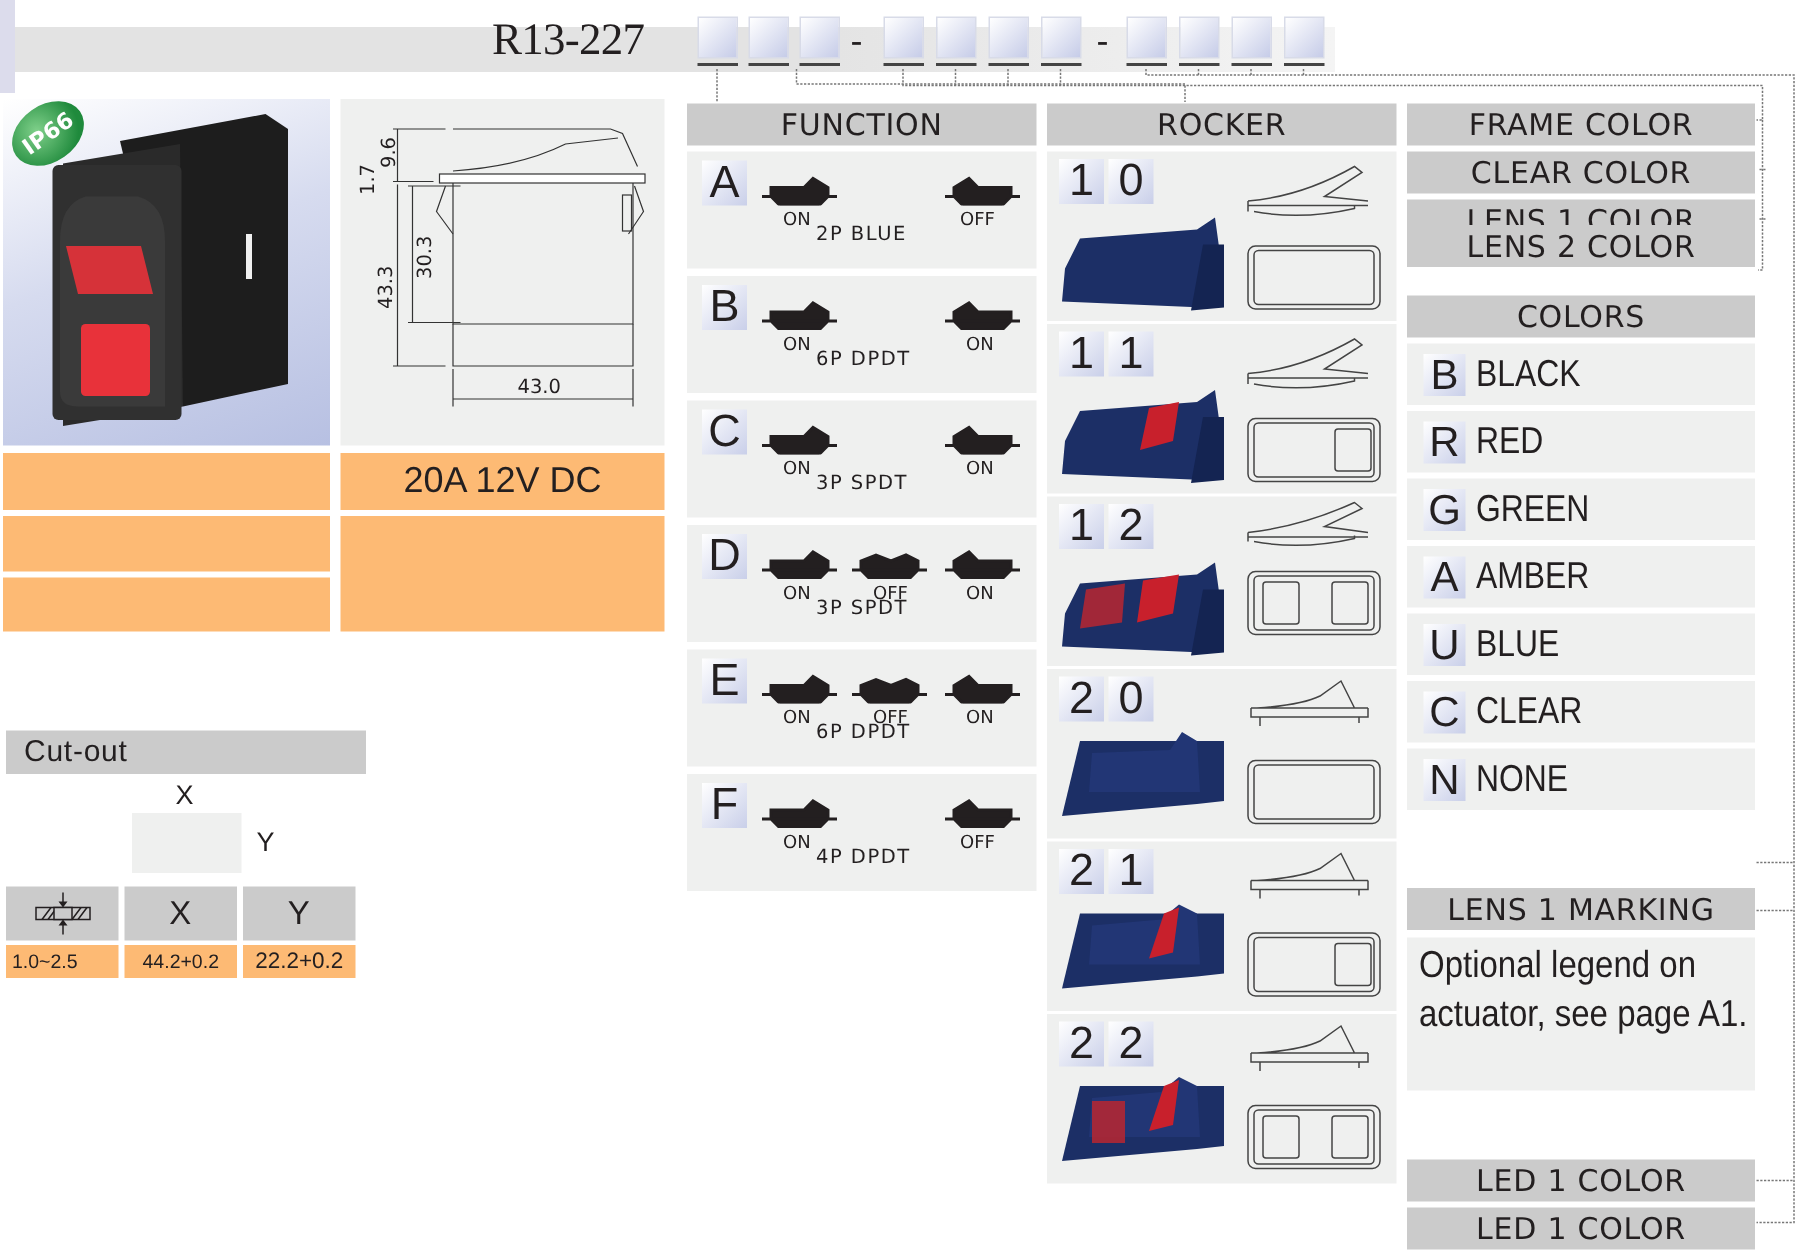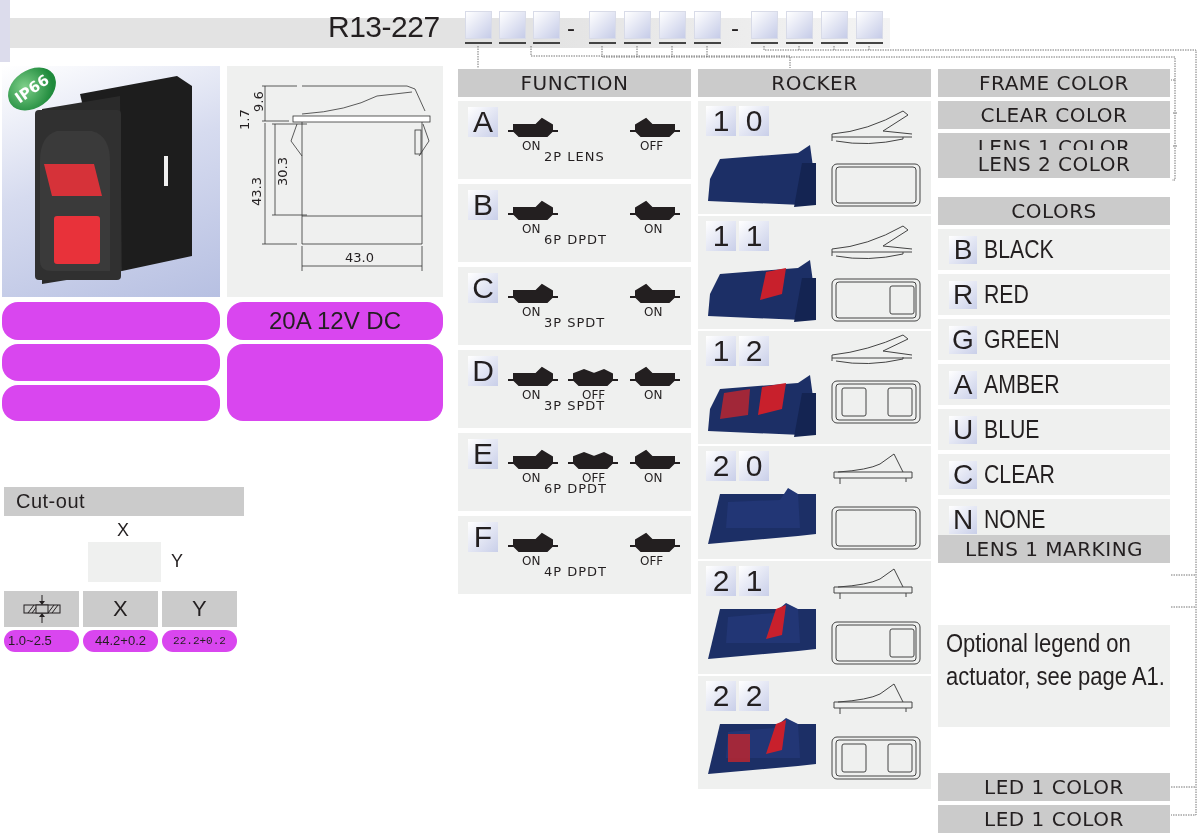--- a/index.html
+++ b/index.html
@@ -1,27 +1,27 @@
 <!DOCTYPE html>
 <html><head>
 <meta charset="utf-8">
 <style>
   * { box-sizing: border-box; margin: 0; padding: 0; }
   body { width: 1200px; height: 837px; background: #ffffff; position: relative; overflow: hidden; font-family: "DejaVu Sans", sans-serif; color: #231f20; }
   .abs { position: absolute; }
   .leftbar { left: 0; top: 0; width: 10px; height: 62px; background: #dcdcec; }
   .topband { left: 10px; top: 18px; width: 880px; height: 30px; background: linear-gradient(90deg,#e3e3e3 0%, #e3e3e3 60%, #f4f4f4 100%); }
-  .model { left: 328px; top: 10px; font-size: 30px; font-family: Liberation Sans, sans-serif; letter-spacing: -0.5px; }
+  .model { left: 328px; top: 10px; font-size: 30px; font-family: Liberation Serif, serif; letter-spacing: -0.5px; }
   .slot { width: 27px; height: 28px; top: 11px; background: linear-gradient(135deg,#ffffff 0%, #c6cce8 100%); border: 1px solid #d8dbe8; }
   .slot::after { content: ""; position: absolute; left: -1px; right: -1px; bottom: -6px; height: 2px; background: #444; }
   .dash { top: 14px; font-size: 24px; font-family: "Liberation Sans", sans-serif; }
 
   .photo { left: 2px; top: 66px; width: 218px; height: 231px; background: linear-gradient(160deg,#ffffff 0%, #d6dbef 45%, #b7c0e2 100%); }
   .drawing { left: 227px; top: 66px; width: 216px; height: 231px; background: #eff0ef; }
-  .cell { background: #d946ef; border-radius: 16px; }
+  .cell { background: #fdba74; }
   .spec-text { font-size: 24px; font-family: "Liberation Sans", sans-serif; text-align: center; line-height: 38px; }
 
   .hdr { background: #cbcbcb; font-family: "DejaVu Sans", sans-serif; font-size: 20px; text-align: center; color: #231f20; letter-spacing: 0.5px; }
   .fn-box { left: 458px; width: 233px; height: 78px; background: #eff0ef; }
   .letter { width: 30px; height: 30px; background: linear-gradient(135deg,#ffffff 0%, #c9cfe9 100%); font-family: "Liberation Sans", sans-serif; font-size: 30px; line-height: 30px; text-align: center; }
   .fn-cap { font-size: 13px; font-family: "DejaVu Sans", sans-serif; letter-spacing: 1px; }
   .fn-lbl { font-size: 12px; font-family: "DejaVu Sans", sans-serif; }
 
   .rk-box { left: 698px; width: 233px; height: 113px; background: #eff0ef; }
   .digit { width: 30px; height: 30px; background: linear-gradient(135deg,#ffffff 0%, #c9cfe9 100%); font-family: "Liberation Sans", sans-serif; font-size: 30px; line-height: 30px; text-align: center; }
@@ -138,33 +138,33 @@
       <rect x="32" y="14" width="12" height="8" fill="#cbcbcb"></rect>
       <path d="M38 4 V12 M38 24 V32"></path>
     </g>
     <path d="M35 10 L38 14 L41 10 Z M35 26 L38 22 L41 26 Z" fill="#231f20"></path>
   </svg>
 </div>
 <div class="abs hdr" style="left:83px;top:591px;width:75px;height:36px;line-height:36px;font-family:'Liberation Sans',sans-serif;font-size:22px">X</div>
 <div class="abs hdr" style="left:162px;top:591px;width:75px;height:36px;line-height:36px;font-family:'Liberation Sans',sans-serif;font-size:22px">Y</div>
 <div class="abs cell" style="left:4px;top:630px;width:75px;height:22px;line-height:22px;font-size:13px;font-family:'Liberation Sans',sans-serif;padding-left:4px">1.0~2.5</div>
 <div class="abs cell" style="left:83px;top:630px;width:75px;height:22px;line-height:22px;font-size:13px;font-family:'Liberation Sans',sans-serif;text-align:center">44.2+0.2</div>
-<div class="abs cell" style="left:162px;top:630px;width:75px;height:22px;line-height:22px;font-size:11px;font-family:Liberation Mono, monospace;text-align:center">22.2+0.2</div>
+<div class="abs cell" style="left:162px;top:630px;width:75px;height:22px;line-height:22px;font-size:15px;font-family:Liberation Sans, sans-serif;text-align:center">22.2+0.2</div>
 
 <div class="abs hdr" style="left:458px;top:69px;width:233px;height:28px;line-height:28px">FUNCTION</div>
 
 <div class="abs fn-box" style="top:101px">
   <div class="abs letter" style="left:10px;top:6px">A</div>
   <svg class="abs" style="left:48px;top:14px" width="180" height="22">
       <path d="M2 16 H52 M8 16 L8 10 L30 10 L36 4 L46 10 L46 16 L40 22 L14 22 Z" fill="#231f20" stroke="#231f20" stroke-width="2"></path>
       <path d="M124 16 H174 M130 16 L130 10 L140 4 L146 10 L168 10 L168 16 L162 22 L136 22 Z" fill="#231f20" stroke="#231f20" stroke-width="2"></path>
     </svg>
   <div class="abs fn-lbl" style="left:64px;top:38px">ON</div>
   <div class="abs fn-lbl" style="left:182px;top:38px">OFF</div>
-  <div class="abs fn-cap" style="left:86px;top:48px">2P LENS</div>
+  <div class="abs fn-cap" style="left:86px;top:48px">2P BLUE</div>
 </div>
 
 <div class="abs fn-box" style="top:184px">
   <div class="abs letter" style="left:10px;top:6px">B</div>
   <svg class="abs" style="left:48px;top:14px" width="180" height="22">
       <path d="M2 16 H52 M8 16 L8 10 L30 10 L36 4 L46 10 L46 16 L40 22 L14 22 Z" fill="#231f20" stroke="#231f20" stroke-width="2"></path>
       <path d="M124 16 H174 M130 16 L130 10 L140 4 L146 10 L168 10 L168 16 L162 22 L136 22 Z" fill="#231f20" stroke="#231f20" stroke-width="2"></path>
     </svg>
   <div class="abs fn-lbl" style="left:64px;top:38px">ON</div>
   <div class="abs fn-lbl" style="left:186px;top:38px">ON</div>
@@ -345,19 +345,19 @@
 </div>
 <div class="abs color-row" style="top:454px">
   <div class="abs cletter">C</div>
   <div class="abs cname">CLEAR</div>
 </div>
 <div class="abs color-row" style="top:499px">
   <div class="abs cletter">N</div>
   <div class="abs cname">NONE</div>
 </div>
 
-<div class="abs hdr rhdr" style="top:535px">LENS 1 MARKING</div>
+<div class="abs hdr rhdr" style="top:592px">LENS 1 MARKING</div>
 <div class="abs hdr rhdr" style="top:627px">LENS 2 MARKING</div>
 <div class="abs" style="left:938px;top:625px;width:232px;height:102px;background:#eff0ef;padding:2px 8px;font-size:25px;line-height:33px;font-family:'Liberation Sans',sans-serif;">
   <span style="display:block;transform:scaleX(0.88);transform-origin:left;width:250px">Optional legend on actuator, see page A1.</span>
 </div>
 <div class="abs hdr rhdr" style="top:773px">LED 1 COLOR</div>
 <div class="abs hdr rhdr" style="top:805px">LED 1 COLOR</div>
 
 </body></html>

